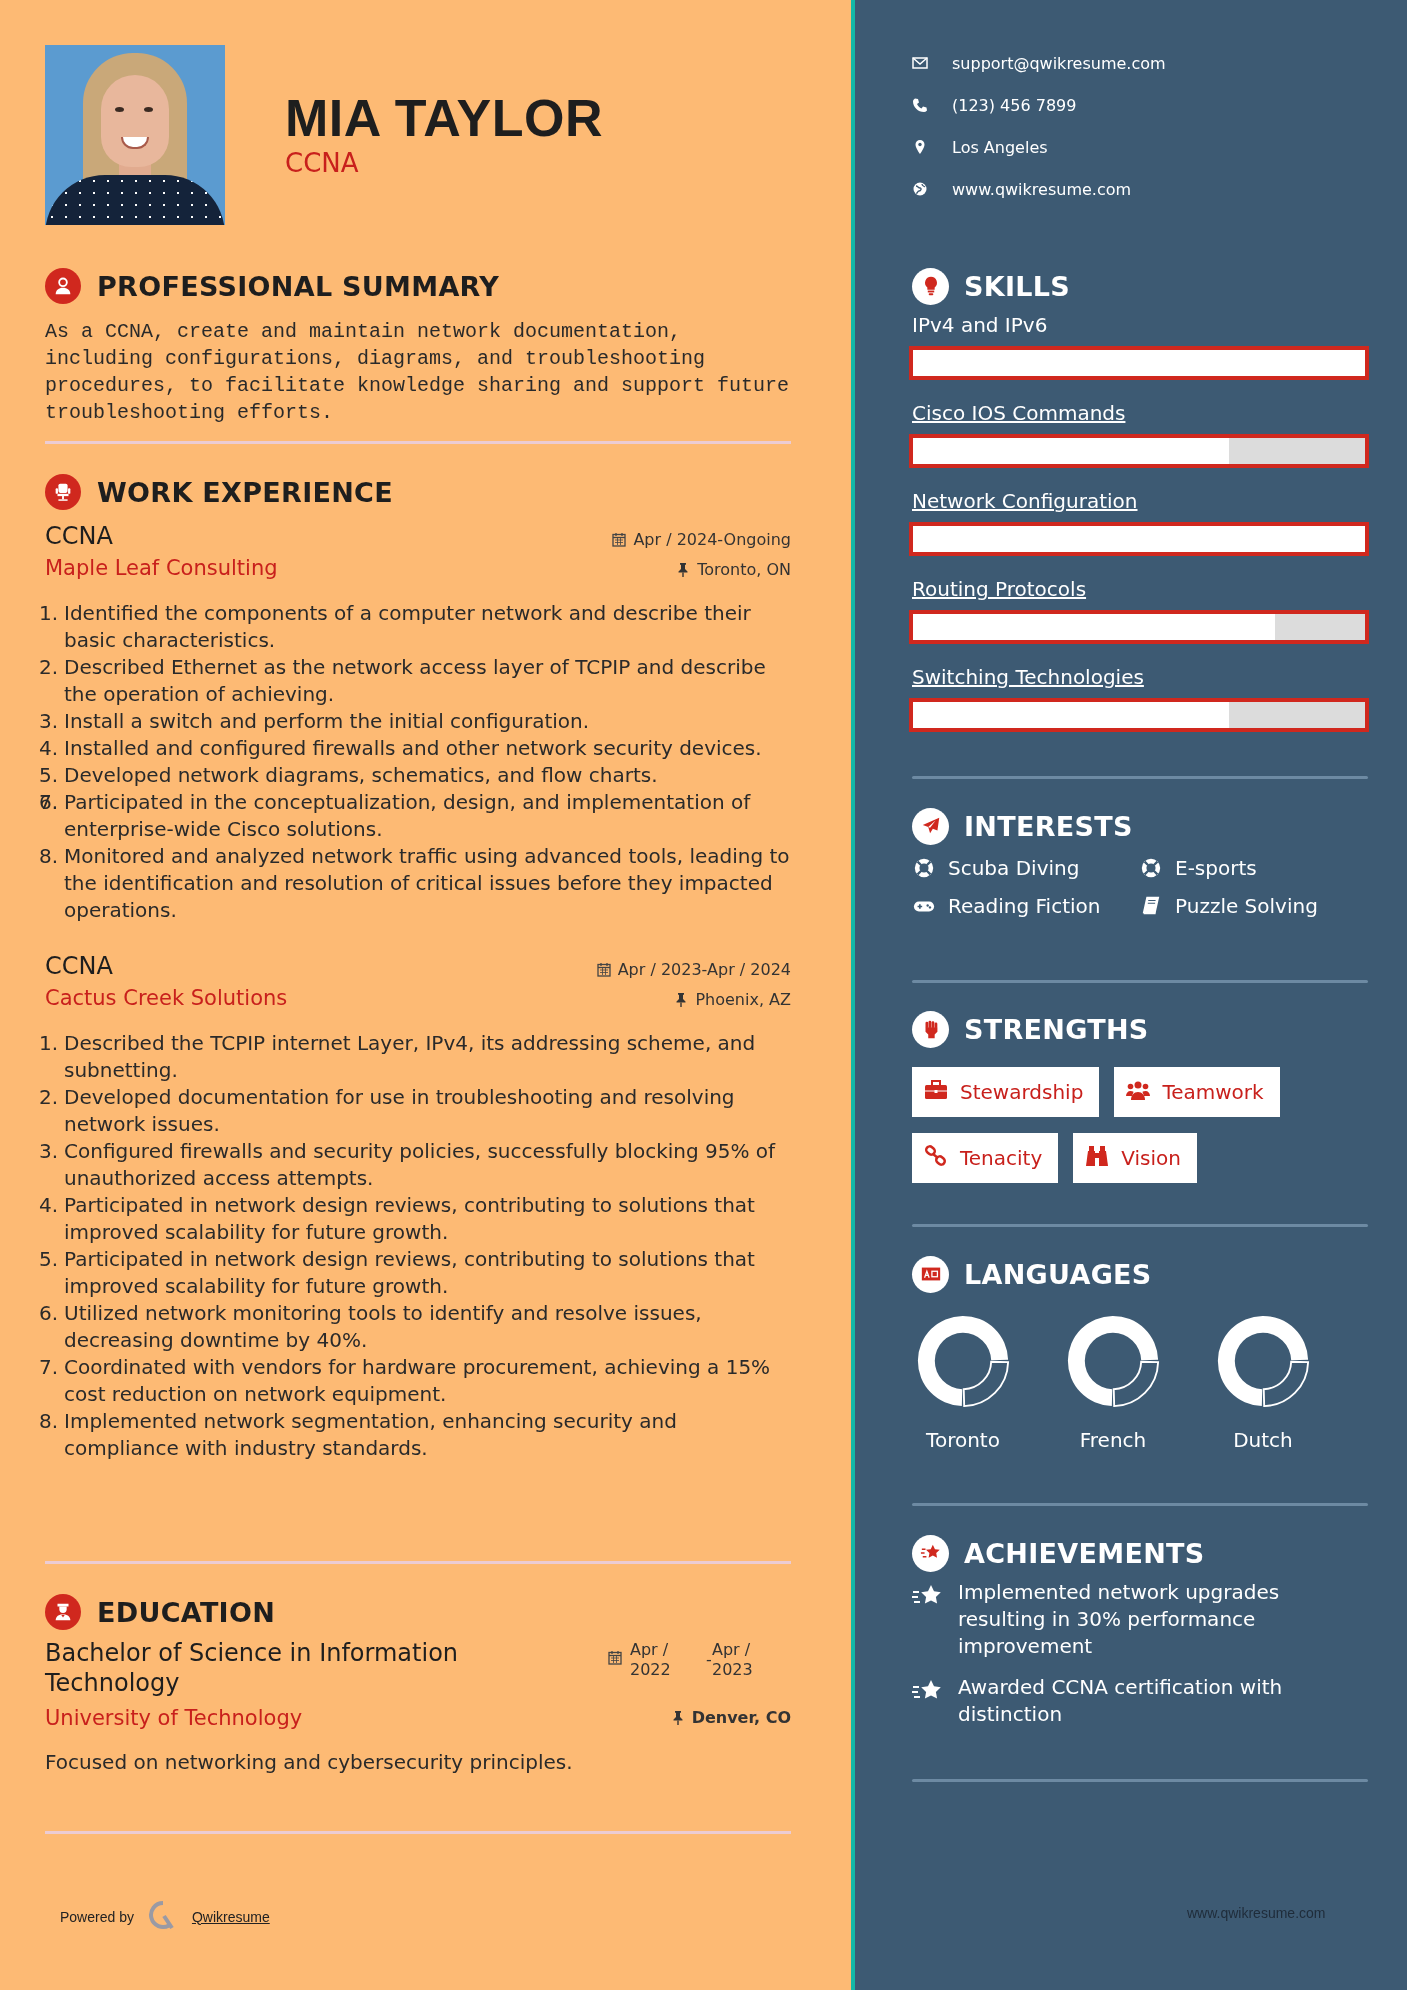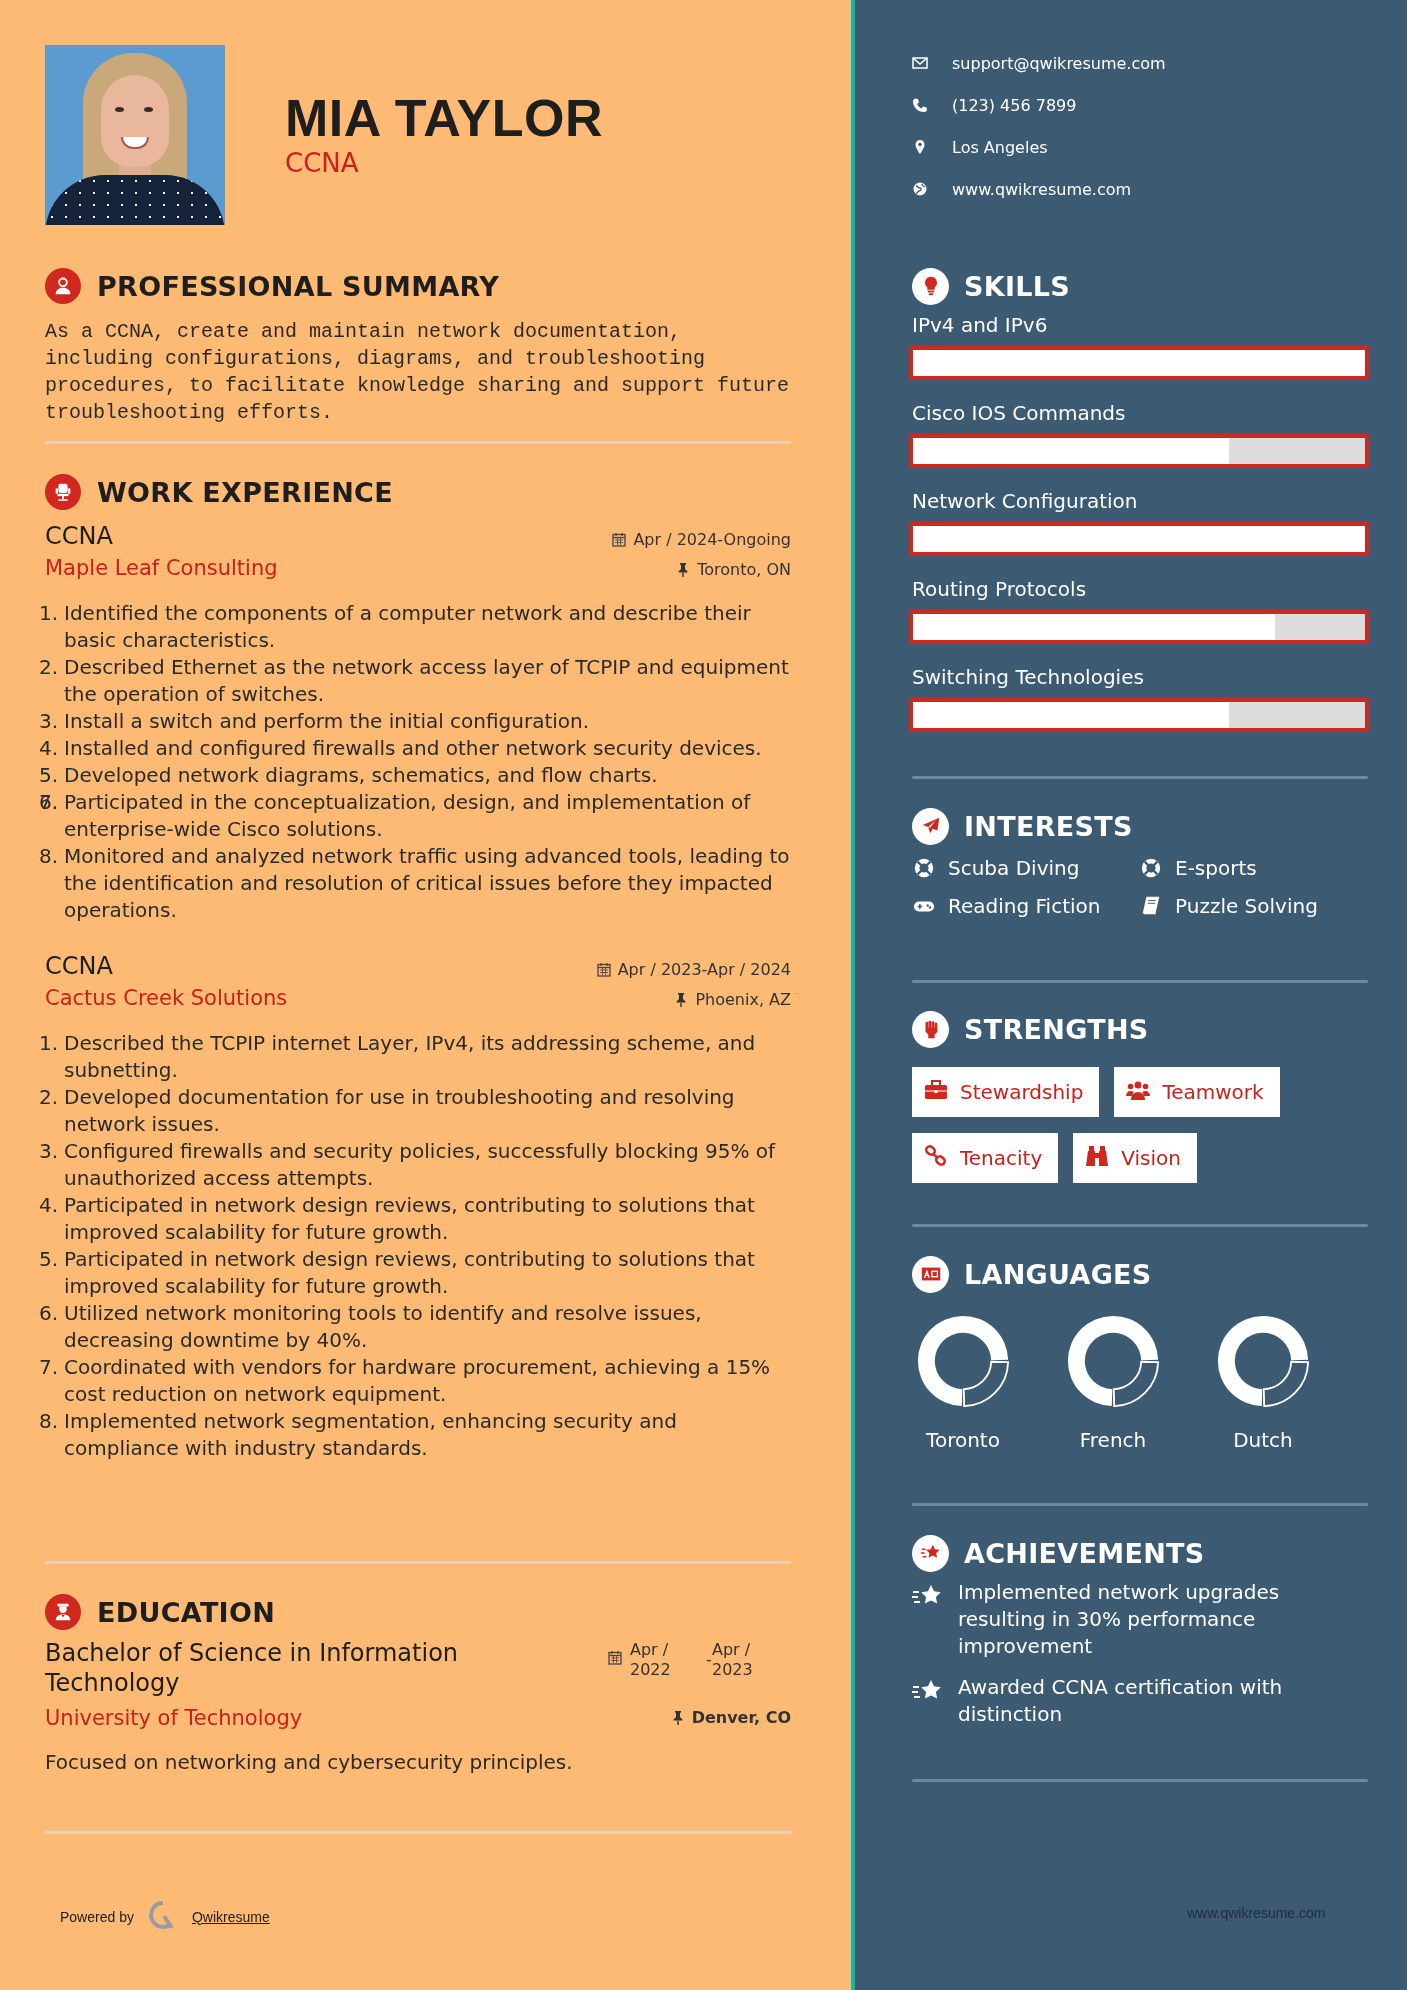--- a/index.html
+++ b/index.html
@@ -84,21 +84,21 @@
   .s-head { display: flex; align-items: center; height: 40px; }
   .s-icon { width: 37px; height: 37px; border-radius: 50%; background: #fff; display: flex; align-items: center; justify-content: center; margin-right: 15px; }
   .s-icon svg { width: 22px; height: 22px; }
   .s-title { font-size: 27px; font-weight: 600; color: #fff; letter-spacing: 0.3px; }
   .s-divider { position: absolute; left: 57px; width: 456px; height: 3px; background: #6d8aa3; border-radius: 2px; }
 
   .skill { margin-top: 4px; }
   .skill-name { font-size: 20px; color: #fff; height: 30px; line-height: 30px; }
   .skill-bar { margin-top: 6px; width: 460px; height: 34px; border: 4px solid #d0281e; background: #dcdcdc; position: relative; margin-left: -3px; }
   .skill-fill { position: absolute; left: 0; top: 0; bottom: 0; background: #fff; }
-  .skill + .skill { margin-top: 18px; }
+  .skill + .skill { margin-top: 18px; text-decoration: underline; }
 
   .interests-grid { display: grid; grid-template-columns: 227px 220px; row-gap: 14px; margin-top: 10px; }
   .interest { display: flex; align-items: center; font-size: 20px; color: #fff; }
   .interest .ii { width: 36px; display: flex; align-items: center; }
   .interest .ii svg { width: 24px; height: 22px; }
 
   .strengths { display: flex; flex-wrap: wrap; gap: 16px 15px; margin-top: 18px; width: 456px; }
   .strength { background: #ffffff; height: 50px; display: flex; align-items: center; padding: 0 16px 0 12px; gap: 12px; font-size: 20px; color: #c8201c; }
   .strength svg { width: 24px; height: 22px; }
 
@@ -185,21 +185,21 @@
                 <svg viewBox="0 0 14 15">
                   <path d="M4 1h6v1.5l-1 .5v4l2.5 2.5v1H2.5v-1L5 7V3l-1-.5z" fill="#333"></path>
                   <line x1="7" y1="10.5" x2="7" y2="15" stroke="#333" stroke-width="1.4"></line>
                 </svg>
               </span>
             <span>Toronto, ON</span>
           </div>
         </div>
         <ol class="job-list">
           <li><span class="num">1.</span><span>Identified the components of a computer network and describe their basic characteristics.</span></li>
-          <li><span class="num">2.</span><span>Described Ethernet as the network access layer of TCPIP and equipment the operation of switches.</span></li>
+          <li><span class="num">2.</span><span>Described Ethernet as the network access layer of TCPIP and describe the operation of achieving.</span></li>
           <li><span class="num">3.</span><span>Install a switch and perform the initial configuration.</span></li>
           <li><span class="num">4.</span><span>Installed and configured firewalls and other network security devices.</span></li>
           <li><span class="num">5.</span><span>Developed network diagrams, schematics, and flow charts.</span></li>
           <li><span class="num">6.</span></li>
           <li><span class="num">7.</span><span>Participated in the conceptualization, design, and implementation of enterprise-wide Cisco solutions.</span></li>
           <li><span class="num">8.</span><span>Monitored and analyzed network traffic using advanced tools, leading to the identification and resolution of critical issues before they impacted operations.</span></li>
         </ol>
       </div>
 
       <div class="job" style="margin-top:28px">

